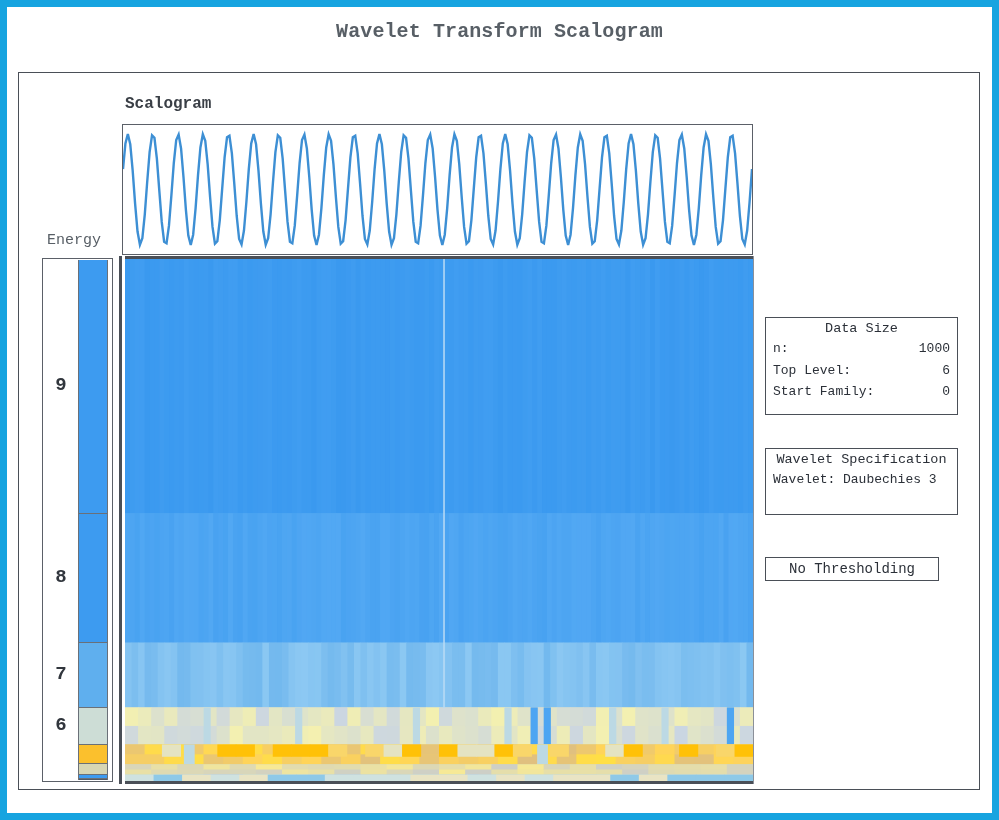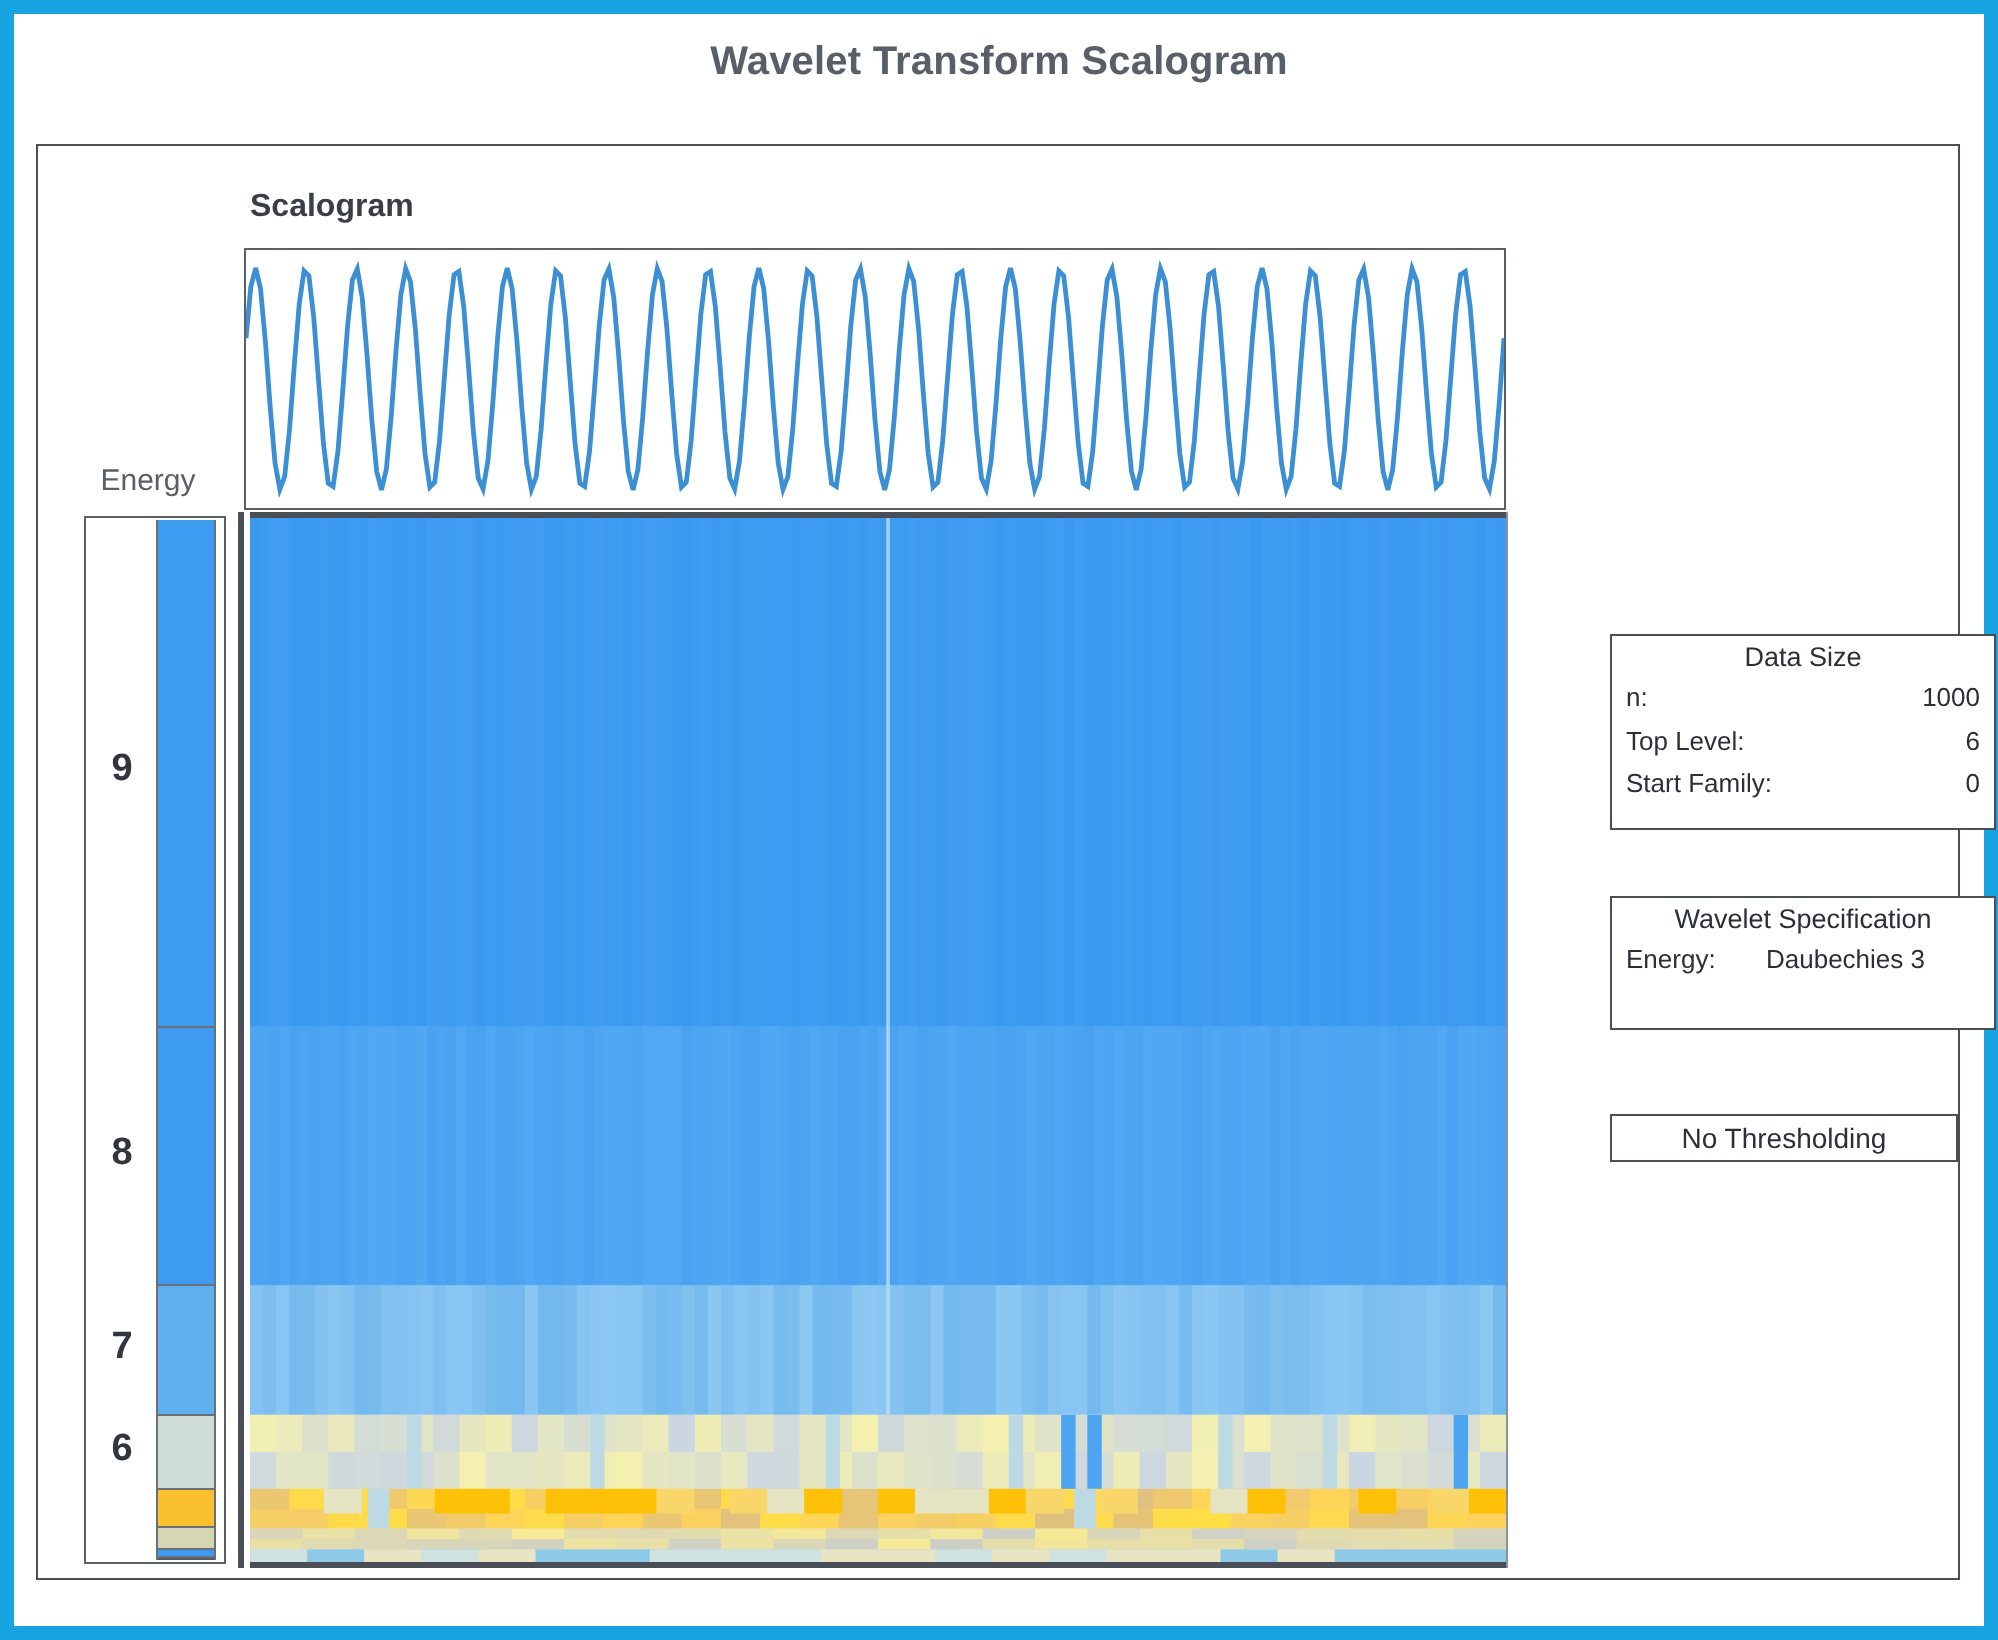--- a/index.html
+++ b/index.html
@@ -2,21 +2,21 @@
 <html><head>
 <meta charset="utf-8">
 <style>
   html,body{margin:0;padding:0;}
   body{
     width:999px;height:820px;
     background:#ffffff;
     font-family:"Liberation Sans", sans-serif;
     overflow:hidden;
   }
-  #root{position:relative;width:999px;height:820px;box-sizing:border-box;}
+  #root{position:relative;width:999px;height:820px;box-sizing:border-box;font-family:Liberation Mono, monospace;}
 
   
   .outer-frame{
     position:absolute;left:0;top:0;width:999px;height:820px;
     box-sizing:border-box;
     border:7px solid #17a4e0;
     background:#ffffff;
   }
 
   .app-title{
@@ -97,21 +97,21 @@
     position:absolute;left:6px;top:3px;right:1px;bottom:3px;
     overflow:hidden;background:#3d9bf0;
   }
   .heatmap svg{display:block;width:100%;height:100%;}
 
   
   .info-box{
     position:absolute;box-sizing:border-box;
     border:1px solid #4a4f57;
     background:#ffffff;
-    font-size:13px;color:#2b3038;margin-left:40px;
+    font-size:13px;color:#2b3038;
   }
   .info-box .bx-title{
     text-align:center;font-size:13.5px;color:#2b3038;
     padding:3px 0 2px 0;
   }
   .kv{
     display:flex;justify-content:space-between;
     padding:1px 7px 1px 7px;line-height:1.5;
   }
   .kv .k{text-align:left;}
@@ -846,21 +846,21 @@
           <span class="k">Start Family:</span>
           <span class="v">0</span>
         </div>
       </div>
   </div>
 
   <div class="info-box" id="box-wavelet-spec">
     <div class="bx-title">Wavelet Specification</div>
     <div id="wavelet-rows">
         <div class="kv2">
-          <span class="k">Energy:</span>
+          <span class="k">Wavelet:</span>
           <span class="v">Daubechies 3</span>
         </div>
       </div>
   </div>
 
   <div class="info-box" id="box-threshold">
     <span>No Thresholding</span>
   </div>
 
 </div>

